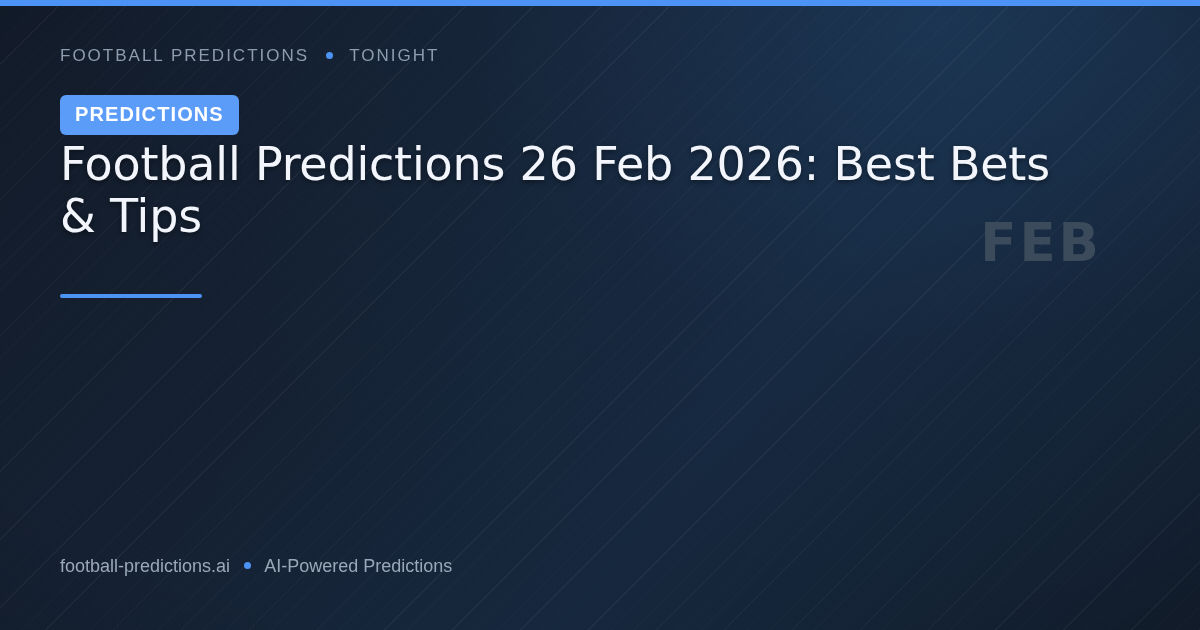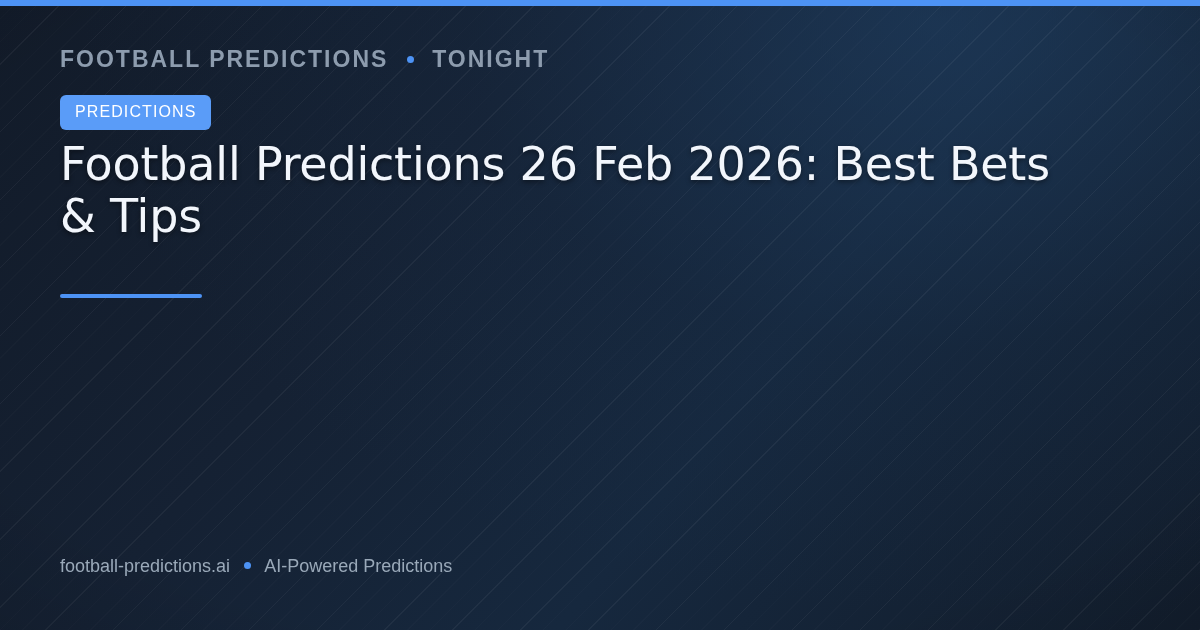--- a/index.html
+++ b/index.html
@@ -98,44 +98,44 @@
     position: absolute;
     left: 60px;
     top: 0;
     width: 1000px;
   }
 
   #eyebrow {
     position: absolute;
     left: 0;
     top: 46px;
-    font-size: 23px;
+    font-size: 17px;
     letter-spacing: 2.0px;
     color: #8d9cae;
     white-space: nowrap;
-    font-weight: bold;
+    font-weight: normal;
   }
   #eyebrow .dot {
     display: inline-block;
     width: 7px;
     height: 7px;
     border-radius: 50%;
     background: #4d93f5;
     vertical-align: middle;
     margin: 0 10px 3px 10px;
   }
 
   #badge {
     position: absolute;
     left: 0;
     top: 95px;
     background: #5a9cf8;
     color: #ffffff;
-    font-size: 16px;
-    font-weight: normal;
+    font-size: 20px;
+    font-weight: bold;
     letter-spacing: 1.1px;
     padding: 8px 15px 9px 15px;
     border-radius: 6px;
     white-space: nowrap;
   }
 
   #title {
     position: absolute;
     left: 0;
     top: 139px;
@@ -185,20 +185,21 @@
 
 <div id="card">
 
   <div id="texture"></div>
   <div id="texture2"></div>
   <div id="vignette"></div>
 
   <div id="topbar"></div>
 
   <div id="date-block">
+    <span id="date-month">FEB</span>
   </div>
 
   <div id="content">
 
     <div id="eyebrow">
       <span>FOOTBALL PREDICTIONS</span>
       <span class="dot"></span>
       <span>TONIGHT</span>
     </div>
 

